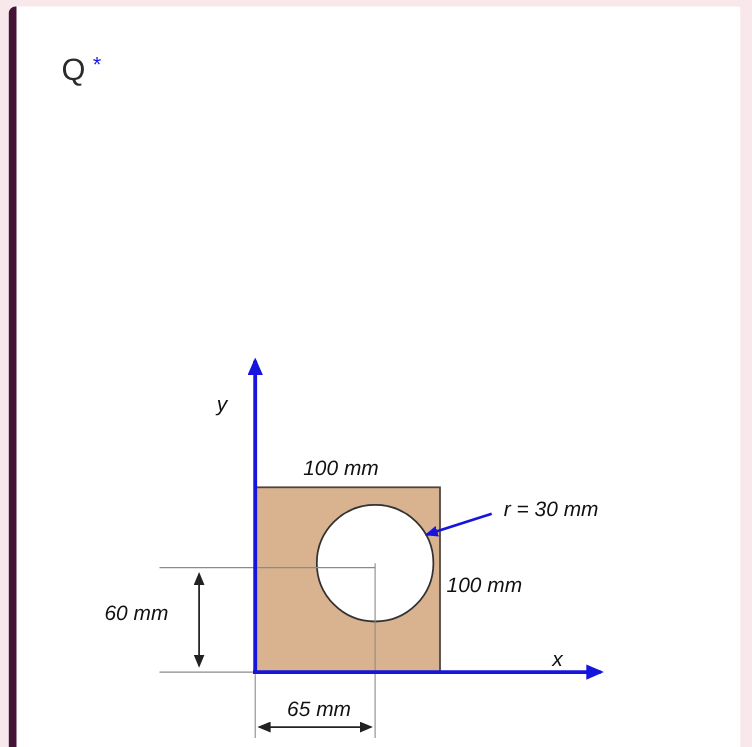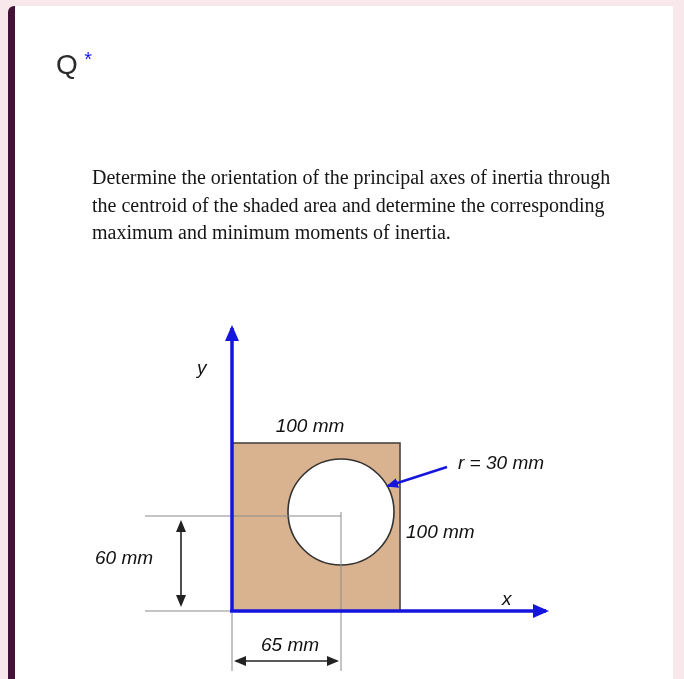--- a/index.html
+++ b/index.html
@@ -75,21 +75,20 @@
 </head>
 <body>
 
 <div class="card">
   <div class="accent-bar"></div>
 
   <div class="q-header">
     <span class="q-label">Q</span><span class="q-required">*</span>
   </div>
 
-  <p class="q-text">Determine the orientation of the principal axes of inertia through the centroid of the shaded area and determine the corresponding maximum and minimum moments of inertia.</p>
 
   <div class="figure">
     <svg width="530" height="379" viewBox="0 0 530 379" xmlns="http://www.w3.org/2000/svg">
       <defs>
         <marker id="arrow-blue" markerUnits="userSpaceOnUse" markerWidth="16" markerHeight="14" refX="13" refY="7" orient="auto">
           <path d="M0,0 L16,7 L0,14 Z" fill="#1515dd"></path>
         </marker>
         <marker id="arrow-blue-sm" markerUnits="userSpaceOnUse" markerWidth="12" markerHeight="10" refX="10" refY="5" orient="auto">
           <path d="M0,0 L12,5 L0,10 Z" fill="#1515dd"></path>
         </marker>

